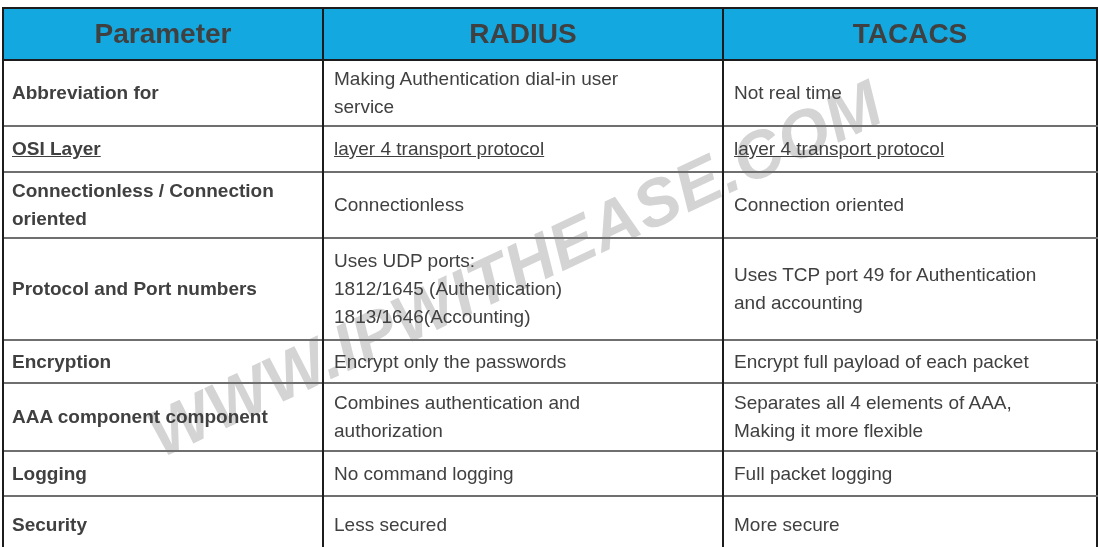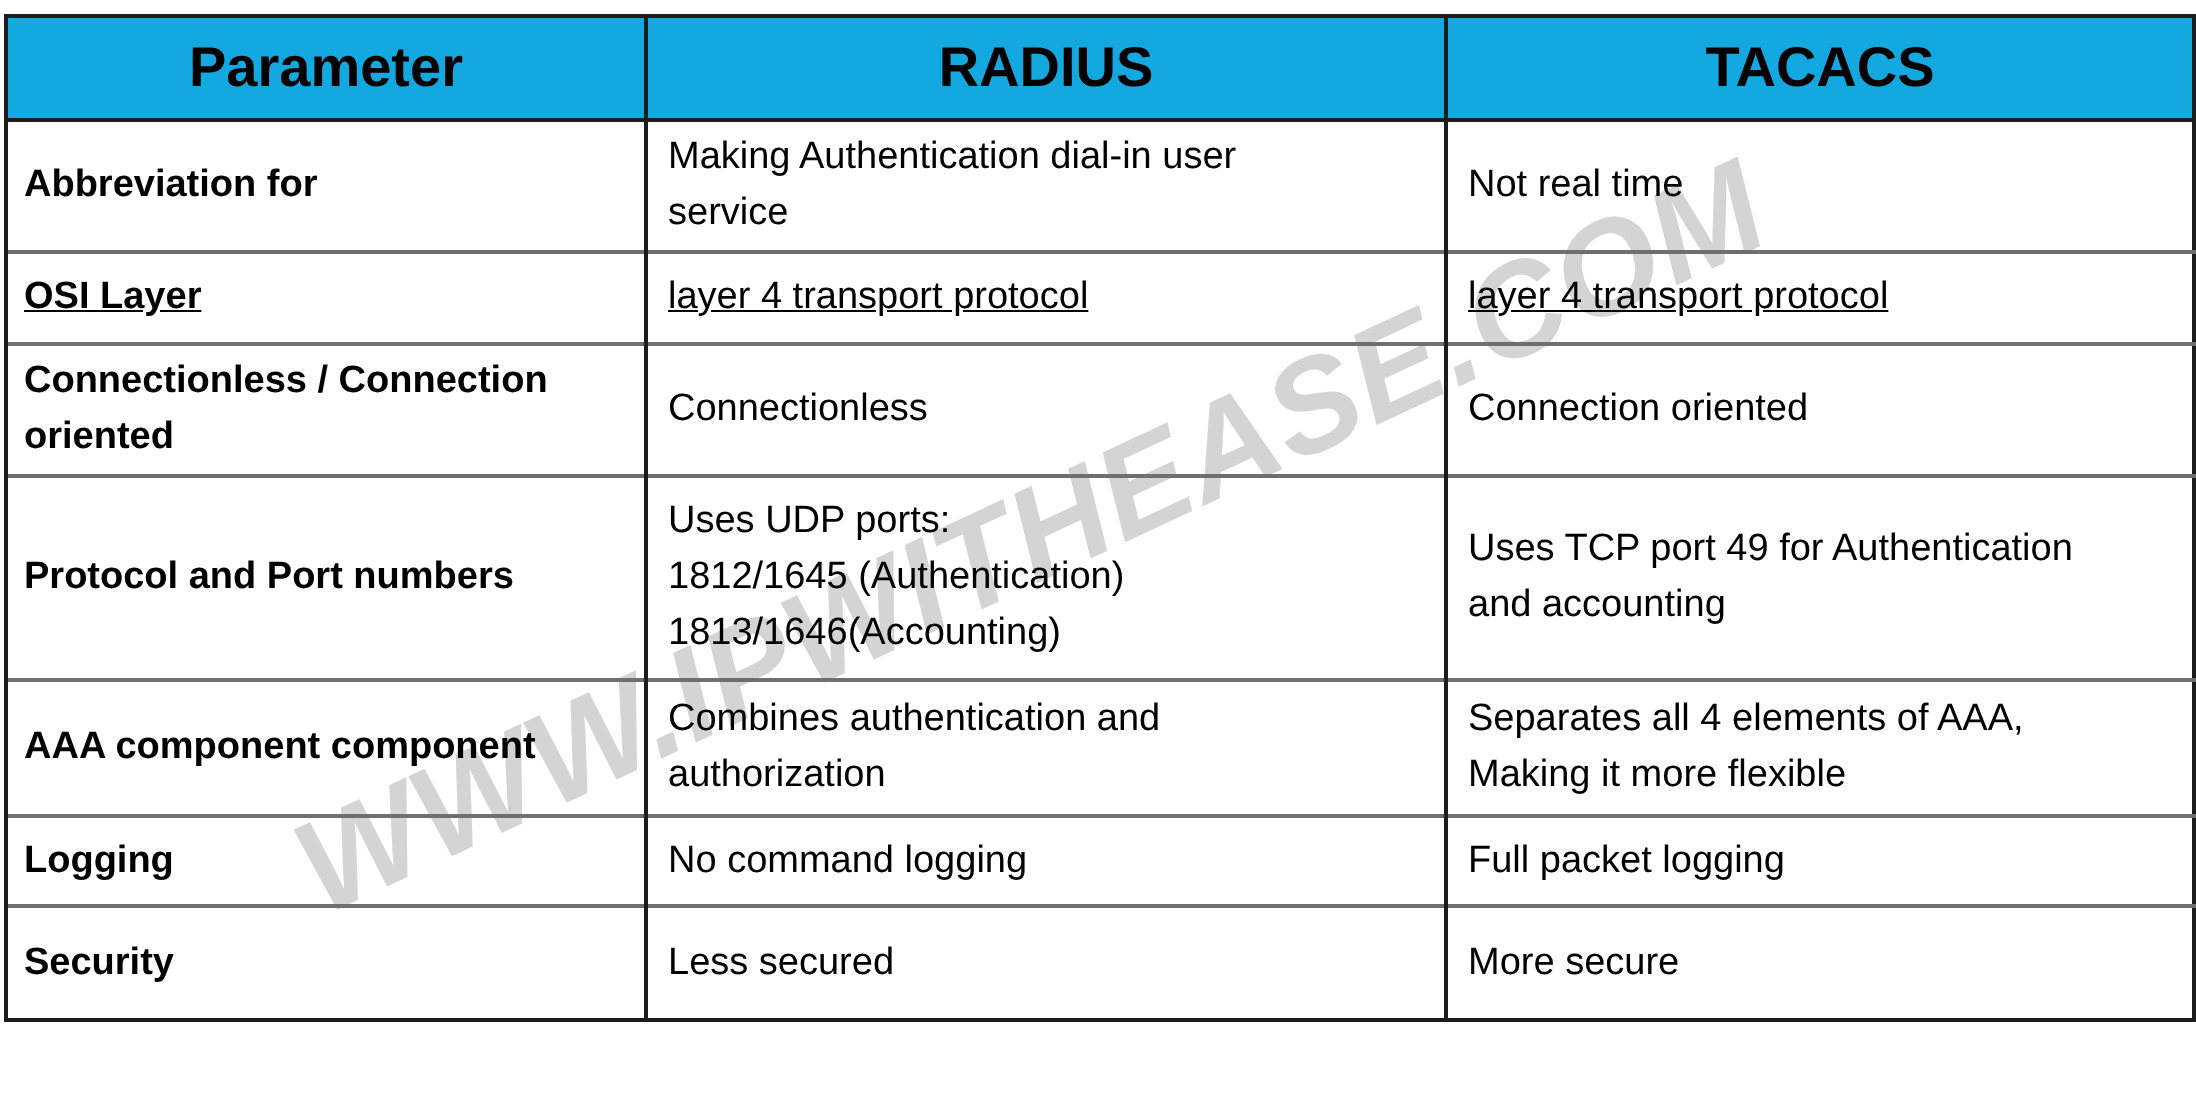--- a/index.html
+++ b/index.html
@@ -42,21 +42,21 @@
     table-layout: fixed;
     z-index: 1;
     background: transparent;
   }
   table.cmp col.c1 { width: 320px; }
   table.cmp col.c2 { width: 400px; }
   table.cmp col.c3 { width: 374px; }
   table.cmp th, table.cmp td {
     border-left: 2px solid #1c1c1c;
     vertical-align: middle;
-    color: #000000;
+    color: #404040;
     white-space: pre-line;
     overflow: hidden;
   }
   table.cmp { border: 2px solid #1c1c1c; }
   table.cmp th {
     background: #14a8e1;
     font-size: 28px;
     font-weight: bold;
     text-align: center;
     border-bottom: 2px solid #1c1c1c;
@@ -123,20 +123,25 @@
         <td>Connection oriented</td>
       </tr>
       <tr class="rh4">
         <td class="param">Protocol and Port numbers</td>
         <td>Uses UDP ports:
 1812/1645 (Authentication)
 1813/1646(Accounting)</td>
         <td>Uses TCP port 49 for Authentication
 and accounting</td>
       </tr>
+      <tr class="rh5">
+        <td class="param">Encryption</td>
+        <td>Encrypt only the passwords</td>
+        <td>Encrypt full payload of each packet</td>
+      </tr>
       <tr class="rh6">
         <td class="param">AAA component component</td>
         <td>Combines authentication and
 authorization</td>
         <td>Separates all 4 elements of AAA,
 Making it more flexible</td>
       </tr>
       <tr class="rh7">
         <td class="param">Logging</td>
         <td>No command logging</td>

